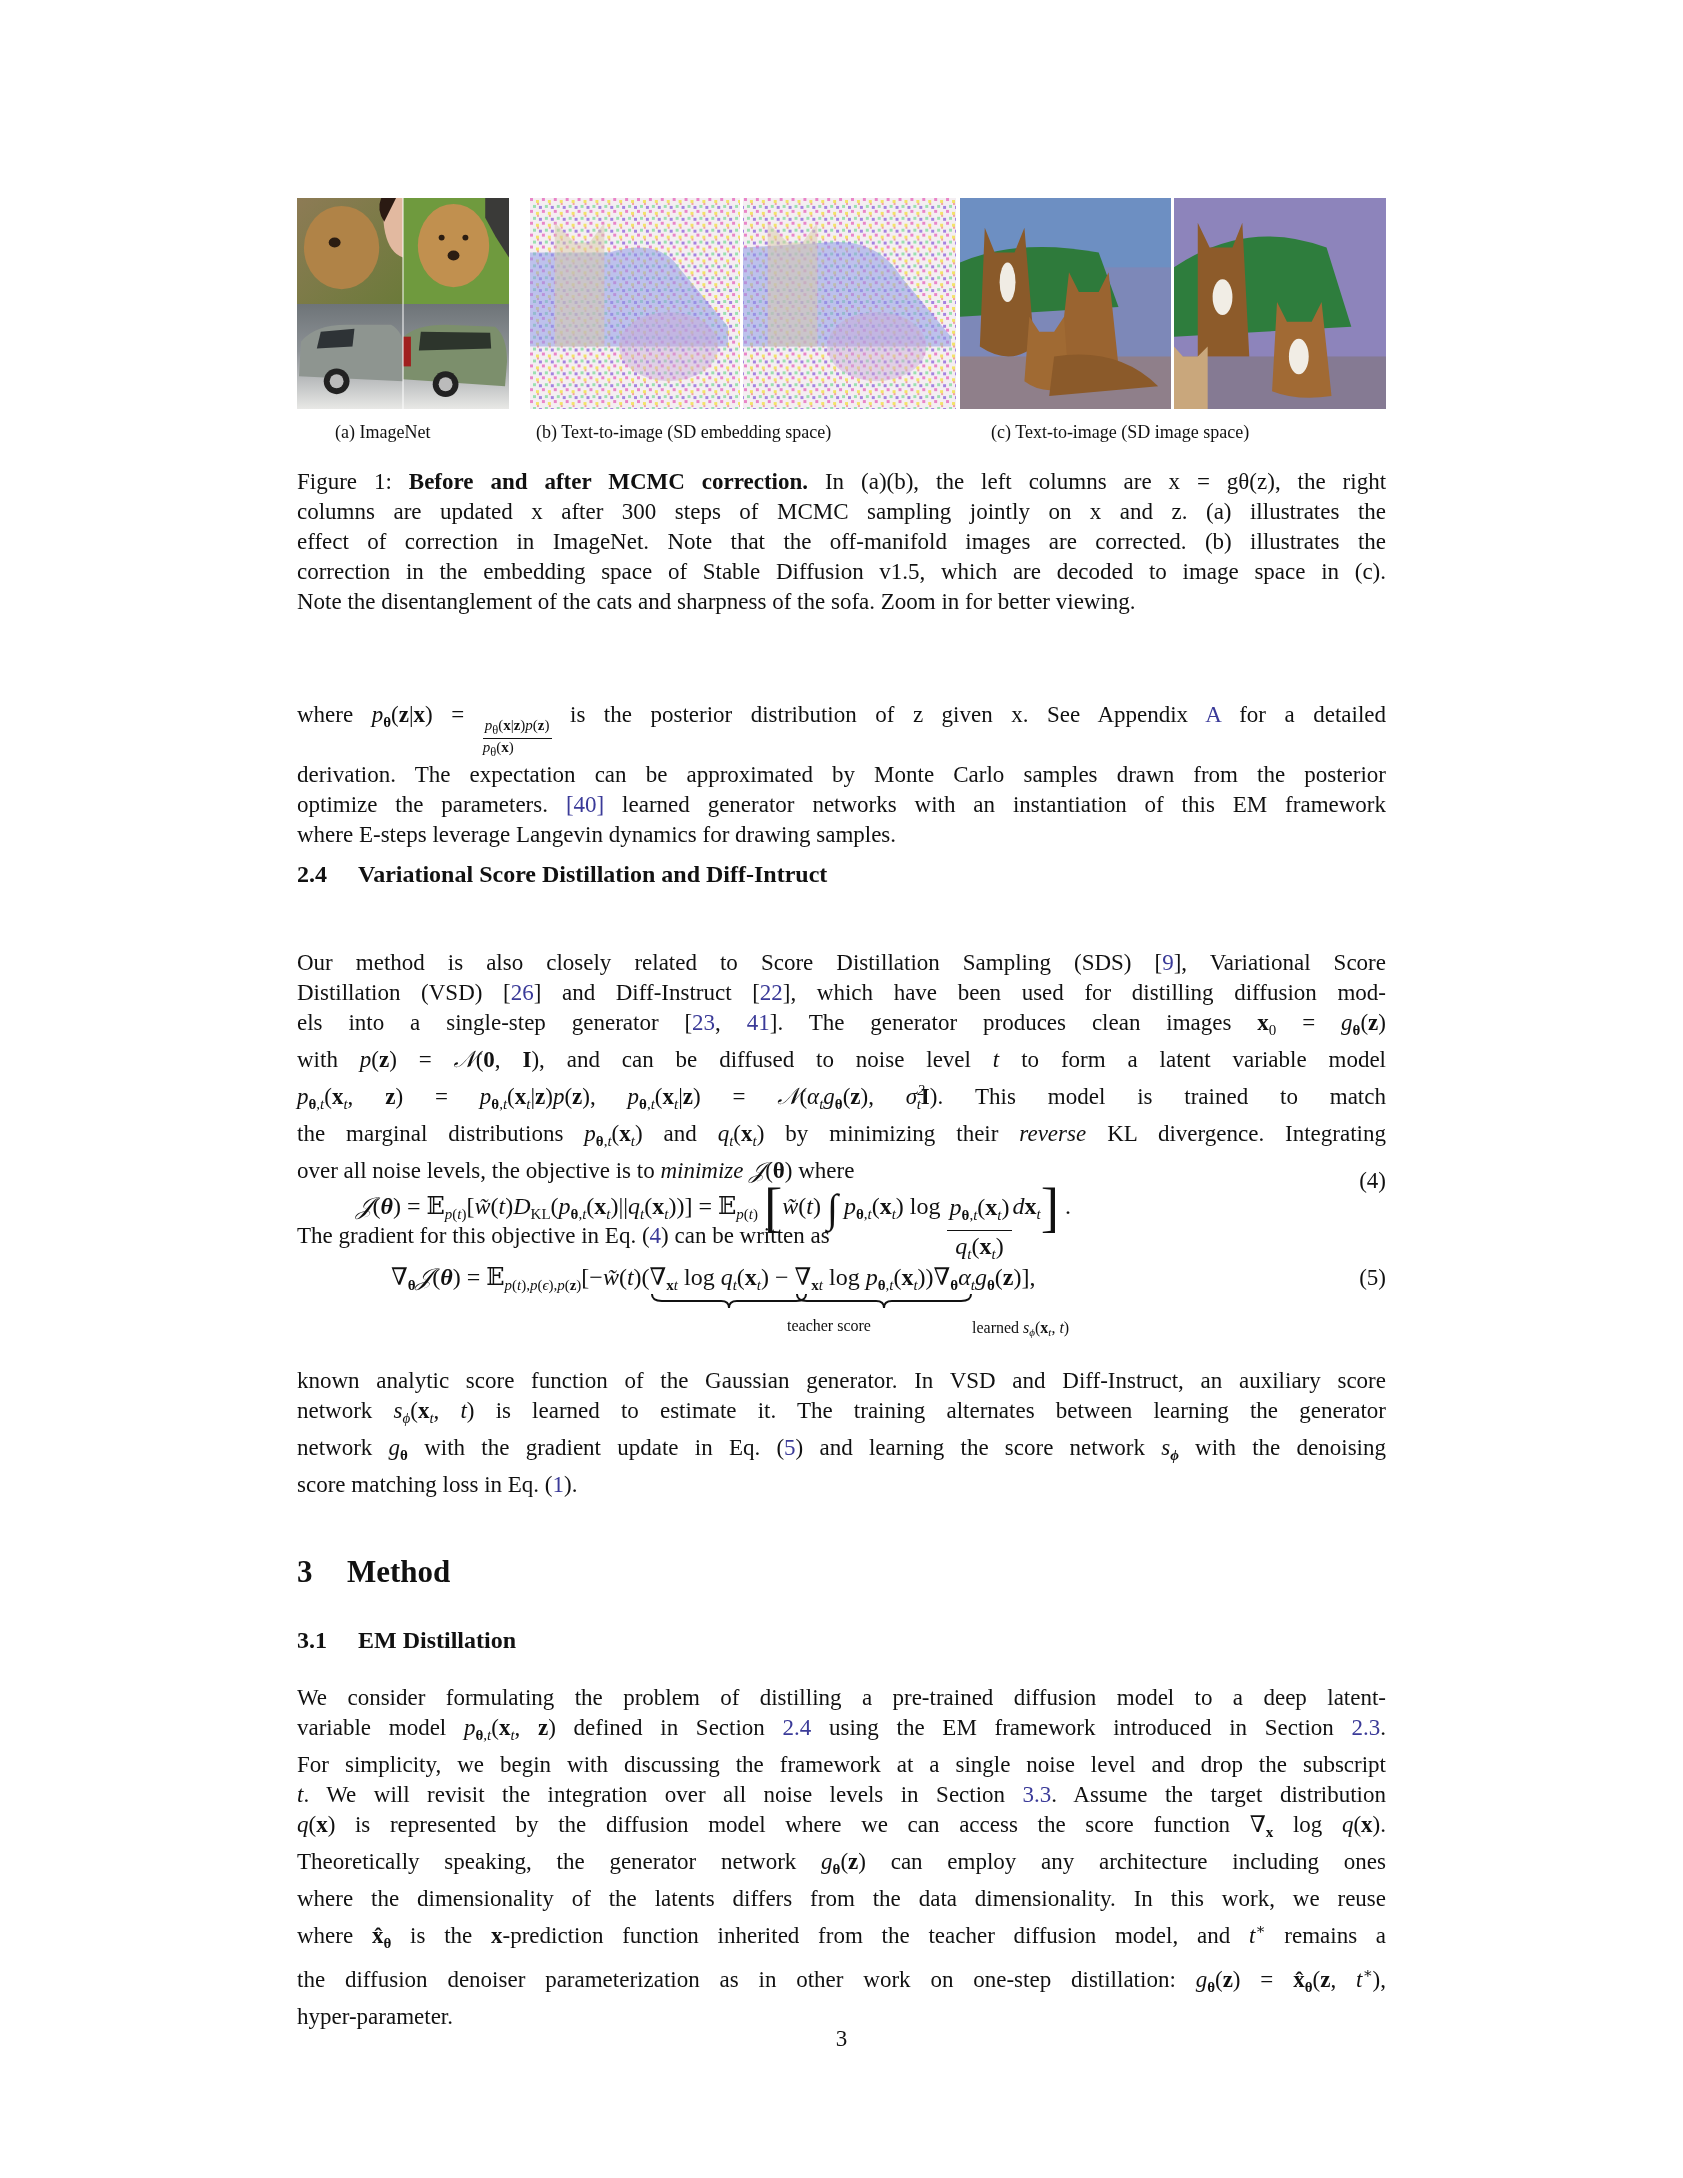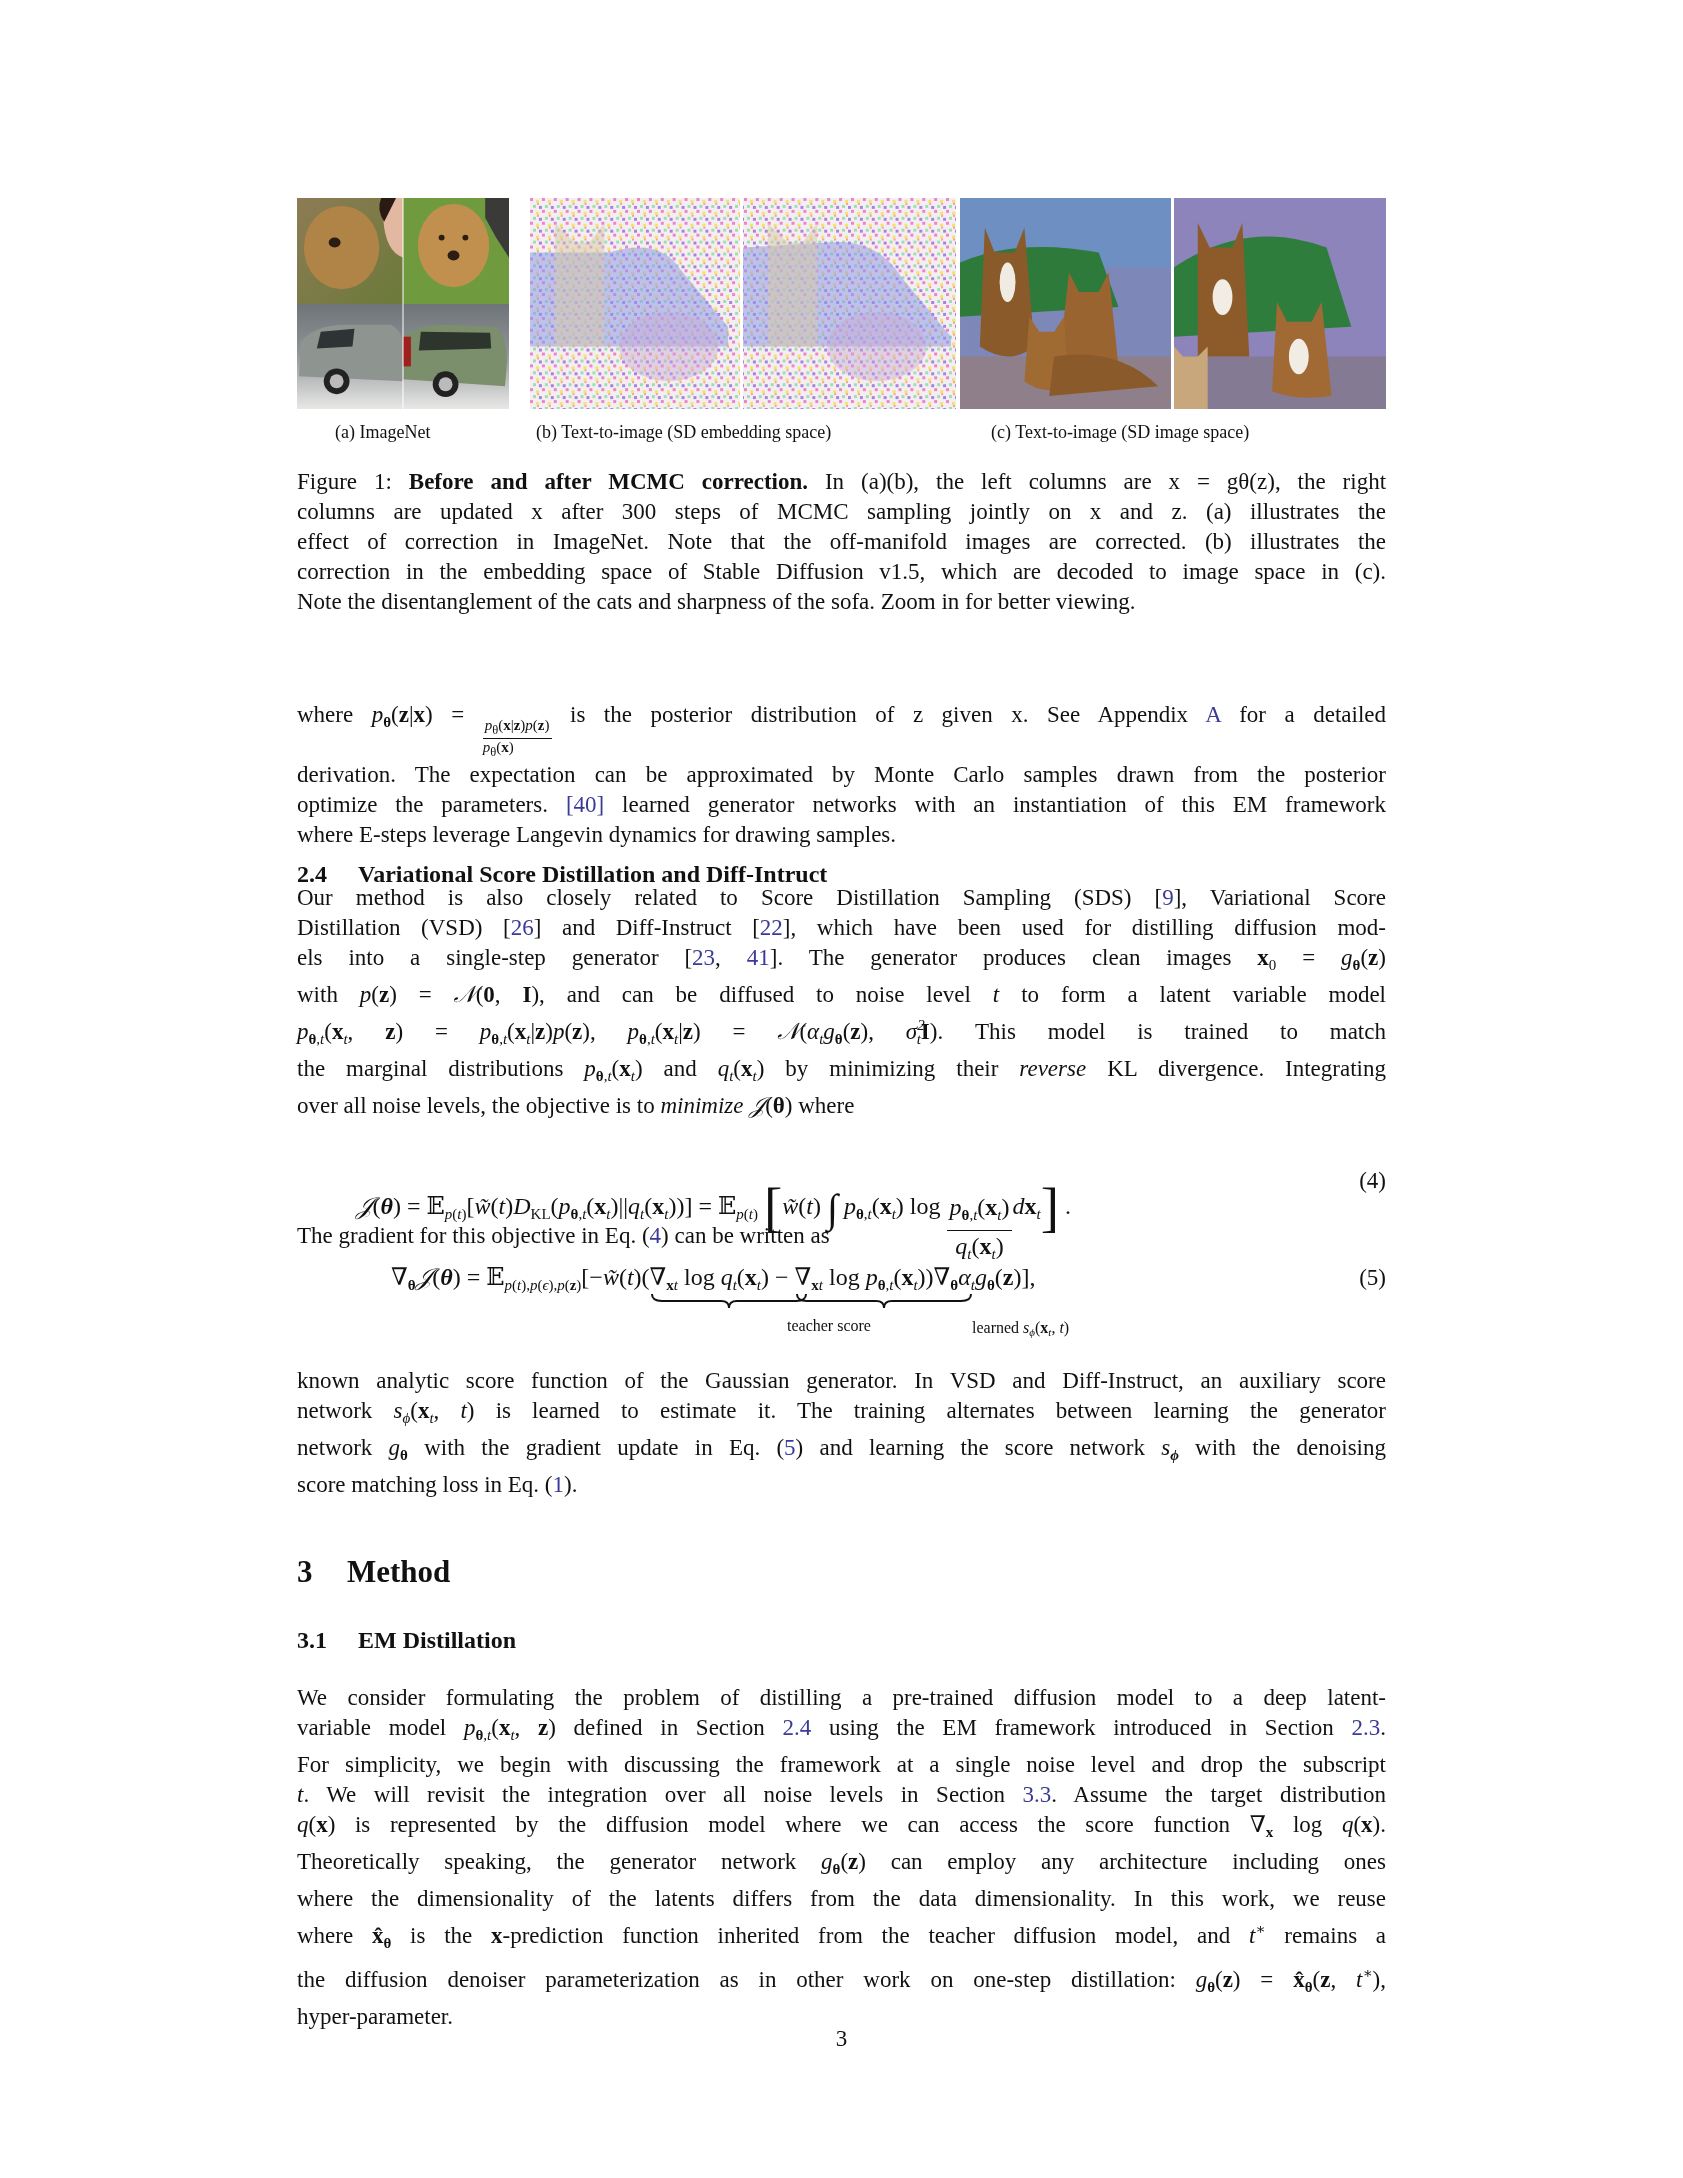--- a/index.html
+++ b/index.html
@@ -155,21 +155,21 @@
     <span class="cite">[40]</span>
     <span>learned generator networks with an instantiation of this EM framework</span>
   </span>
   <span class="ln last">where E-steps leverage Langevin dynamics for drawing samples.</span>
 </div>
 
 <h3 class="sub" style="top:861px;">
   <span class="num" style="width:61px;">2.4</span><span>Variational Score Distillation and Diff-Intruct</span>
 </h3>
 
-<div class="blk para" style="top:883px;">
+<div class="blk para" style="top:948px;">
   <span class="ln">
     <span>Our method is also closely related to Score Distillation Sampling (SDS) [</span><span class="cite">9</span><span>], Variational Score</span>
   </span>
   <span class="ln">
     <span>Distillation (VSD) [</span><span class="cite">26</span><span>] and Diff-Instruct [</span><span class="cite">22</span><span>], which have been used for distilling diffusion mod-</span>
   </span>
   <span class="ln">
     <span>els into a single-step generator [</span><span class="cite">23</span>, <span class="cite">41</span><span>].  The generator produces clean images</span>
     <span class="bm">x</span><span class="sub">0</span> = <span class="m">g</span><span class="sub bm">θ</span>(<span class="bm">z</span>)
   </span>

